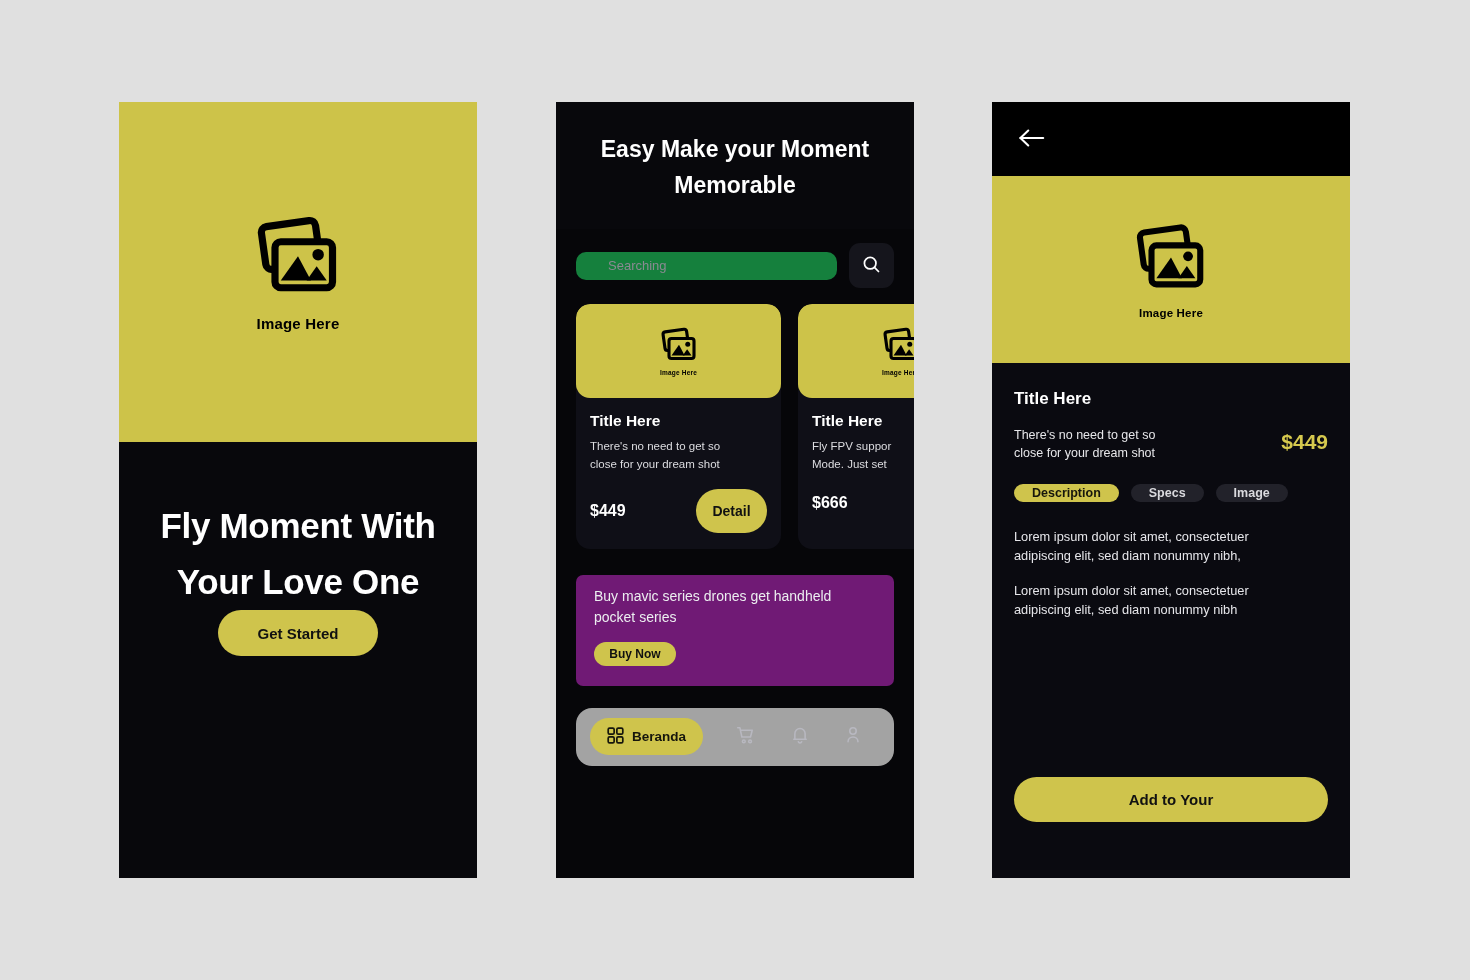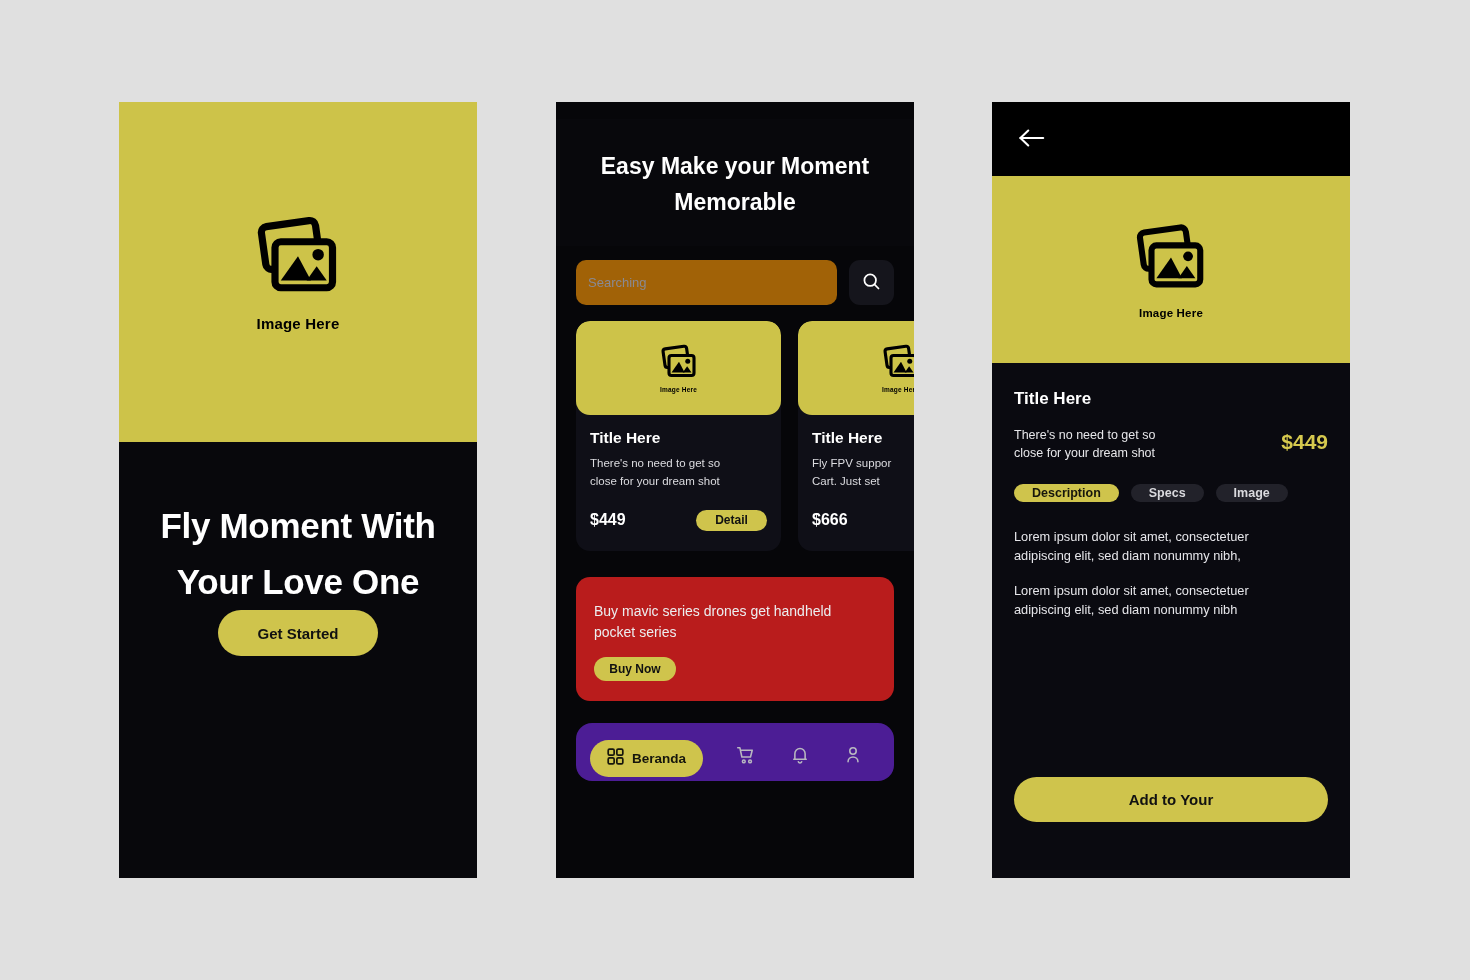--- a/index.html
+++ b/index.html
@@ -57,35 +57,34 @@
   }
   #screen-onboarding .cta {
     width: 160px; height: 46px; font-size: 15px;
   }
 
   
   #screen-home { background: #060609; display: flex; flex-direction: column; }
   #screen-home .head {
     padding: 30px 24px 26px;
     background: #08080c;
-    margin-top: 17px;
   }
   #screen-home .head h1 {
     color: #fff; font-size: 23px; font-weight: 700;
     text-align: center; line-height: 1.55;
   }
   #screen-home .searchrow {
     display: flex; align-items: center; gap: 12px;
     padding: 14px 20px 10px;
     background: #060609;
   }
   #screen-home .searchbox {
-    flex: 1; height: 45px;
-    background: #a16207; border: none; border-radius: 10px;
-    padding: 0 12px;
+    flex: 1; height: 28px;
+    background: #15803d; border: none; border-radius: 10px;
+    padding: 0 32px;
     color: #d8d8d8; font-size: 13px;
     font-family: "Liberation Sans", sans-serif;
   }
   #screen-home .searchbox::placeholder { color: #8a8a92; }
   #screen-home .searchbtn {
     width: 45px; height: 45px; flex: none;
     background: #15151c; border: none; border-radius: 11px;
     display: flex; align-items: center; justify-content: center;
     cursor: pointer;
   }
@@ -111,38 +110,38 @@
   .pcard .ptitle { color: #fff; font-size: 15.5px; font-weight: 700; }
   .pcard .pdesc {
     color: #dcdce0; font-size: 11.5px; line-height: 1.5;
     margin-top: 8px; white-space: pre-line;
   }
   .pcard .prow {
     display: flex; align-items: center; justify-content: space-between;
     margin-top: 16px; min-height: 29px;
   }
   .pcard .price { color: #fff; font-size: 16px; font-weight: 700; }
-  .pcard .detail-btn { width: 71px; height: 21px; font-size: 12px; }
+  .pcard .detail-btn { width: 71px; height: 44px; font-size: 14px; }
 
   #screen-home .promo {
     margin: 26px 20px 0;
-    background: #b91c1c; border-radius: 14px;
-    padding: 24px 18px 20px;
+    background: #701a75; border-radius: 7px;
+    padding: 11px 18px 20px;
   }
   #screen-home .promo p {
     color: #eceef0; font-size: 14px; line-height: 1.5;
   }
   #screen-home .promo .buy-btn { margin-top: 14px; width: 82px; height: 24px; font-size: 12px; }
 
   #screen-home .navbar {
     margin: 22px 20px 0;
-    background: #4c1d95; border-radius: 16px;
+    background: #a3a3a3; border-radius: 16px;
     height: 58px;
-    display: flex; align-items: flex-start;
-    padding: 17px 14px;
+    display: flex; align-items: center;
+    padding: 0 14px;
   }
   #screen-home .nav-active {
     display: flex; align-items: center; gap: 8px;
     background: #cfc44c; border: none; border-radius: 999px;
     height: 37px; padding: 0 17px; cursor: pointer;
   }
   #screen-home .nav-active span {
     color: #16160c; font-size: 13.5px; font-weight: 700;
   }
   #screen-home .nav-icons {
@@ -276,21 +275,21 @@
               <path d="M20 47 L32 30 L41 47 Z" fill="#000"></path>
               <path d="M38 47 L45 37 L52 47 Z" fill="#000"></path>
               <circle cx="46" cy="29" r="4" fill="#000"></circle>
             </svg>
           </div>
           <div class="ph-label">Image Here</div>
         </div>
         <div class="body">
           <div class="ptitle">Title Here</div>
           <div class="pdesc">Fly FPV suppor
-Cart. Just set</div>
+Mode. Just set</div>
           <div class="prow">
             <span class="price">$666</span>
           </div>
         </div>
       </div>
 
     </div>
 
     <div class="promo">
       <p>Buy mavic series drones get handheld pocket series</p>

